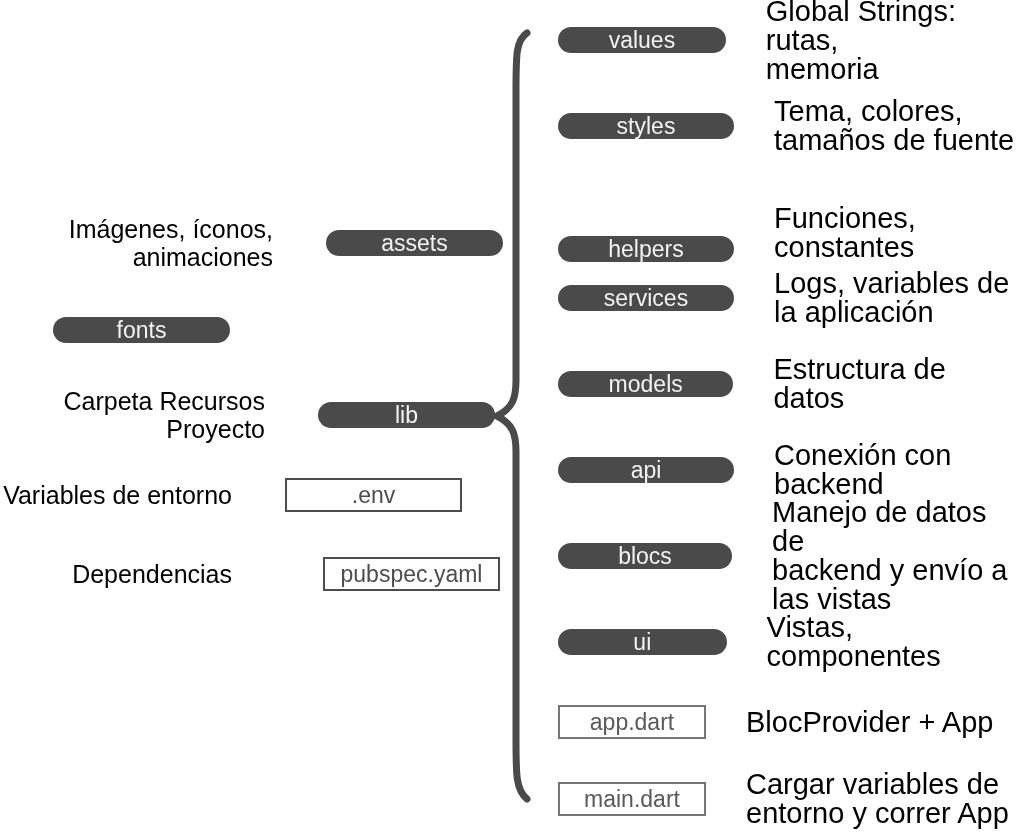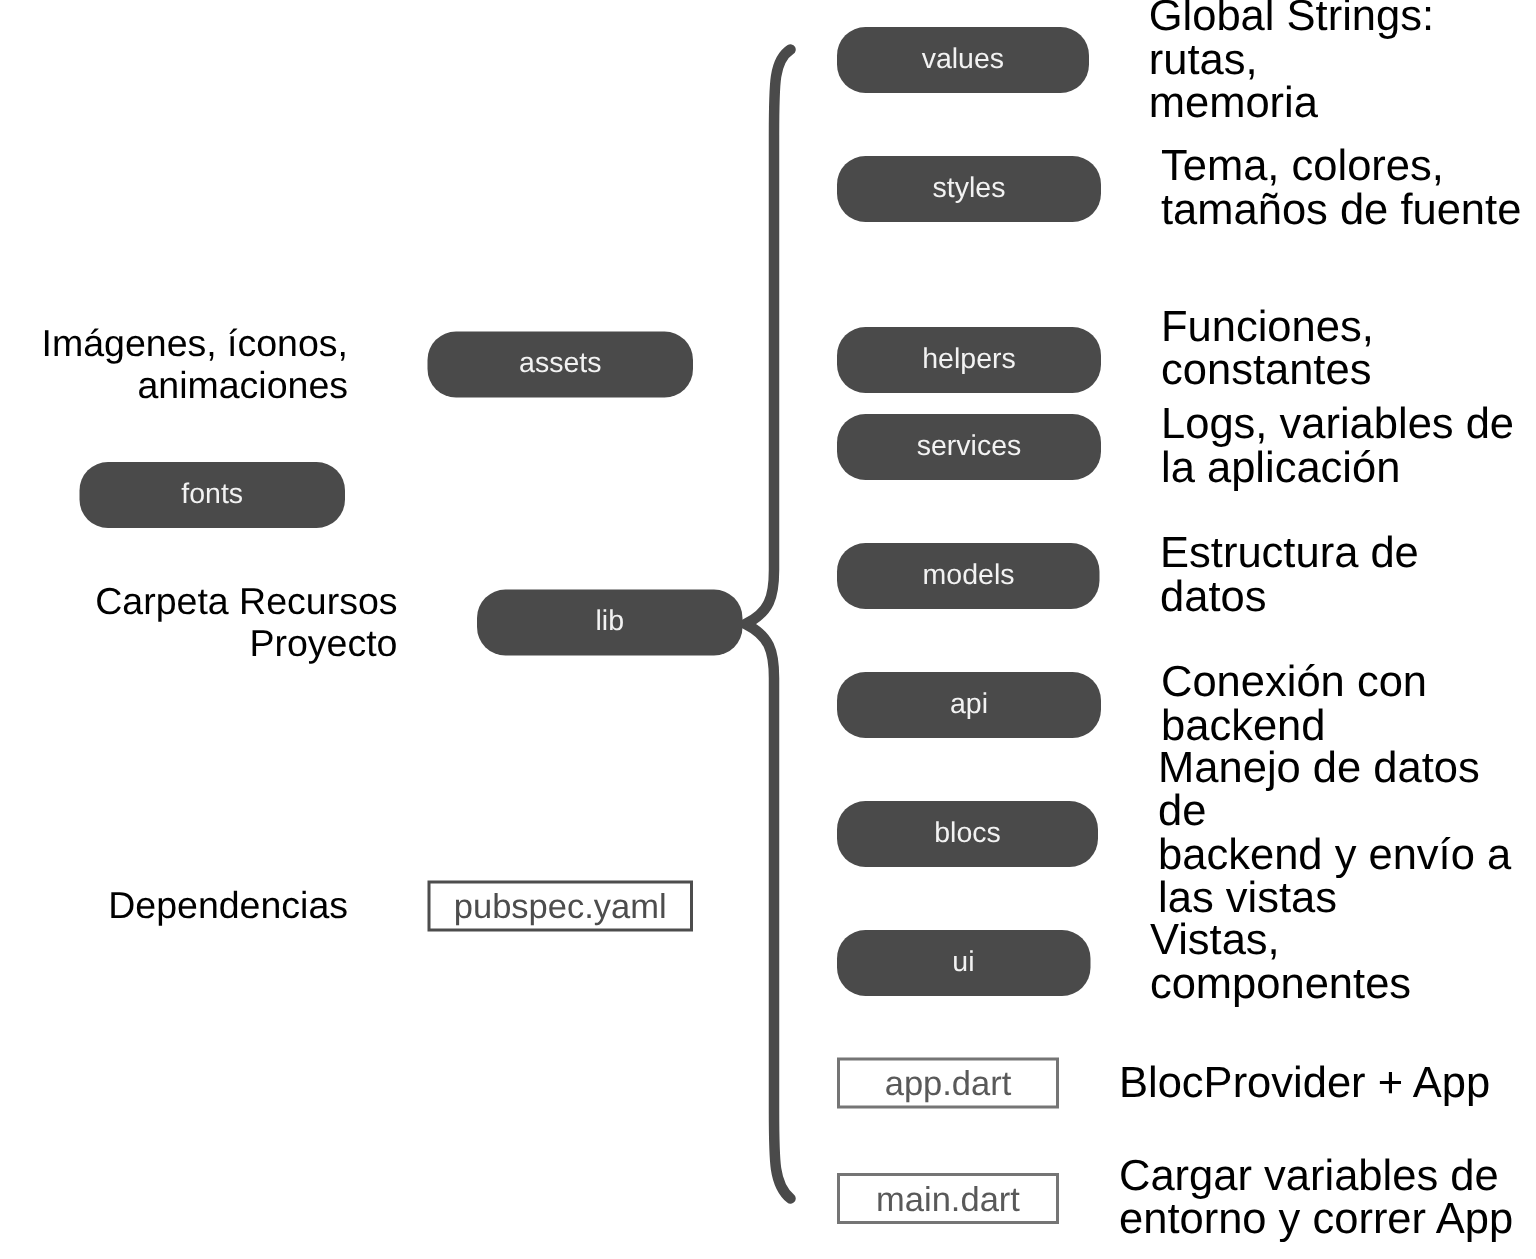--- a/index.html
+++ b/index.html
@@ -35,25 +35,25 @@
     align-items: center;
   }
   .lrow .lbl {
     width: 232px;
     text-align: right;
     font-size: 25px;
     line-height: 28px;
     white-space: pre-line;
   }
   .lrow .node { margin-left: 53px; }
-  .l0 { top: 215px; }
+  .l0 { top: 215px; padding-left: 41px; }
   .l1 { top: 302px; }
   .l2 { top: 387px; padding-left: 33px; }
   .l3 { top: 467px; }
-  .l4 { top: 576px; }
+  .l4 { top: 546px; gap: 38px; }
   
   .rrow {
     position: absolute;
     left: 558px;
     height: 100px;
     display: flex;
     align-items: center;
   }
   .rrow .desc {
     margin-left: 40px;
@@ -67,28 +67,28 @@
   .r3 { top: 248px; }
   .r4 { top: 334px; }
   .r5 { top: 420px; }
   .r6 { top: 506px; }
   .r7 { top: 592px; }
   .r8 { top: 672px; }
   .r9 { top: 749px; }
   
   .pill {
     width: 177px;
-    height: 44px;
+    height: 26px;
     border-radius: 19px;
     background: var(--pill_bg);
     color: var(--pill_text);
     display: flex;
     align-items: center;
     justify-content: center;
-    font-size: 19px;
+    font-size: 23px;
   }
   .rrow .pill { width: 176px; }
   .filebox {
     width: 177px;
     height: 34px;
     background: var(--background);
     display: flex;
     align-items: center;
     justify-content: center;
     font-size: 23px;
@@ -130,20 +130,24 @@
   <div class="lrow l1">
     <div class="node pill">fonts</div>
   </div>
 
   <div class="lrow l2">
     <div class="lbl">Carpeta Recursos
 Proyecto</div>
     <div class="node pill">lib</div>
   </div>
 
+  <div class="lrow l3">
+    <div class="lbl">Variables de entorno</div>
+    <div class="node filebox dark">.env</div>
+  </div>
 
   <div class="lrow l4">
     <div class="lbl">Dependencias</div>
     <div class="node filebox dark">pubspec.yaml</div>
   </div>
 
   <div class="rrow r0">
     <div class="pill">values</div>
     <div class="desc">Global Strings: rutas,
 memoria</div>

